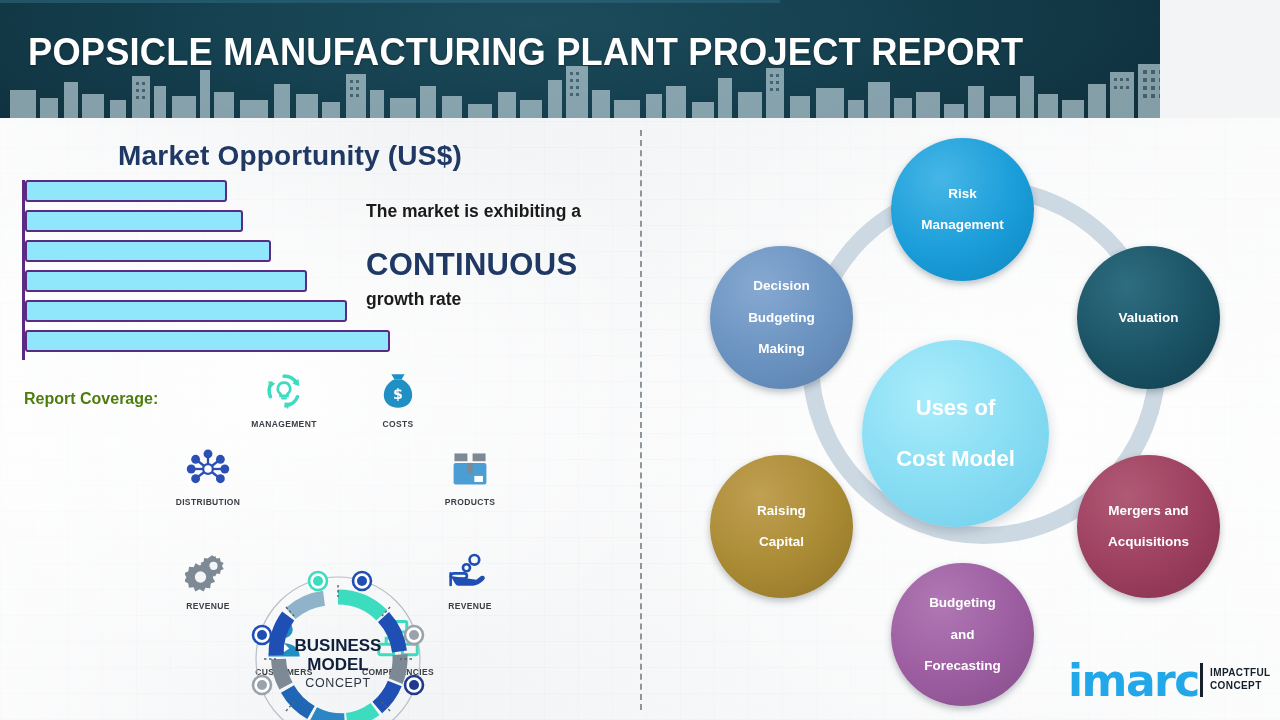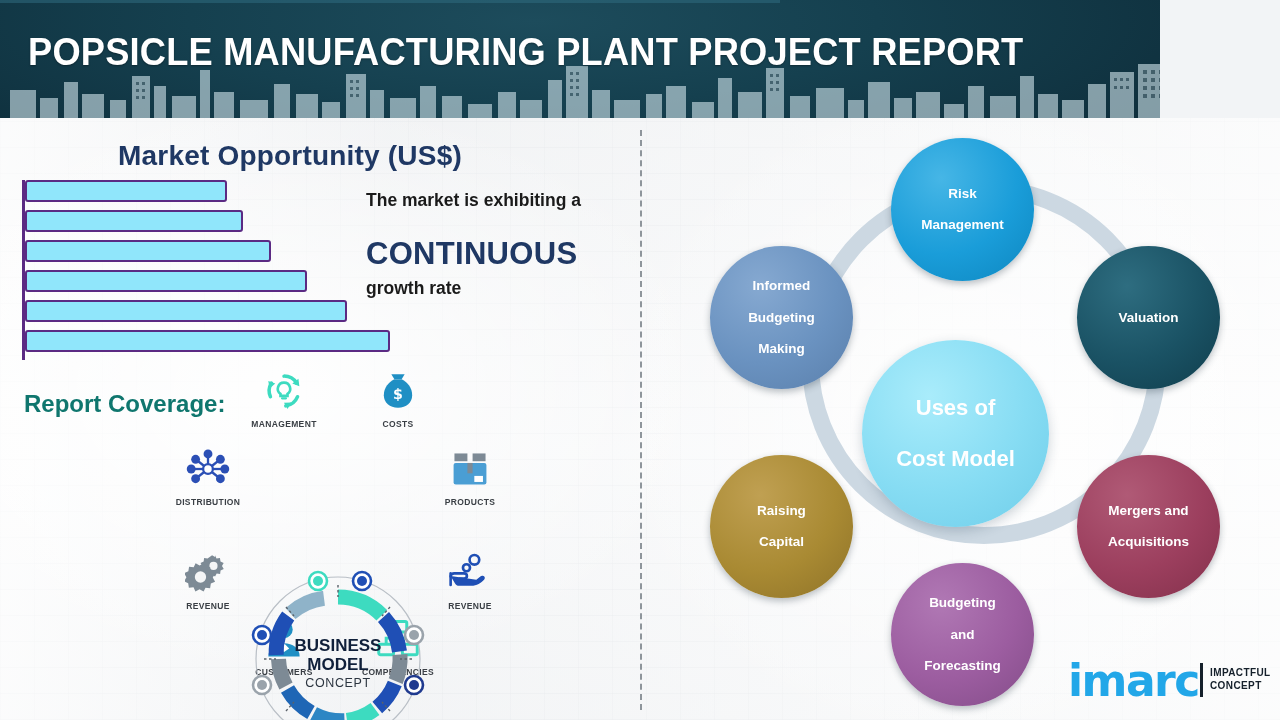--- a/index.html
+++ b/index.html
@@ -66,31 +66,31 @@
   .chart-axis { position:absolute; left:0; top:0; width:3px; height:180px; background:#5b2a83; }
   .bar {
     position:absolute; left:3px; height:22px;
     background:#90e6fb;
     border:2px solid #5b2a83;
     border-radius:3px;
   }
 
   
   .growth { position:absolute; left:366px; top:72px; width:270px; }
-  .growth-line1 { font-size:17.5px; color:#1a1a1a; font-weight:600; line-height:1.2; white-space:nowrap; }
+  .growth-line1 { font-size:17.5px; color:#1a1a1a; font-weight:600; line-height:1.2; white-space:nowrap;margin-top:11px; }
   .growth-big {
     font-size:31px; font-weight:700; color:#1f3864;
     letter-spacing:.3px; line-height:1.35; margin-top:22px;
   }
   .growth-line3 { font-size:17.5px; color:#1a1a1a; font-weight:600; margin-top:3px; }
 
   
   .coverage-label {
     position:absolute; left:24px; top:272px;
-    font-size:24px; font-weight:700; color:#0f766e;
+    font-size:16px; font-weight:700; color:#4d7c0f;
   }
   .biz { position:absolute; left:22px; top:250px; width:600px; height:352px; }
   .icon-item { position:absolute; width:96px; text-align:center; }
   .icon-glyph { height:46px; display:flex; align-items:center; justify-content:center; }
   .icon-cap {
     margin-top:5px; font-size:8.5px; letter-spacing:.35px;
     color:#3a3f45; font-weight:600; white-space:nowrap;
   }
   .ring-wrap { position:absolute; left:220px; top:195px; width:192px; height:192px; }
 
@@ -490,21 +490,21 @@
 
     <div class="node node-sm n-raise">
       <span>
         <span>Raising</span><br>
         <span>Capital</span>
       </span>
     </div>
 
     <div class="node node-sm n-inform">
       <span>
-        <span>Informed</span><br>
+        <span>Decision</span><br>
         <span>Budgeting</span><br>
         <span>Making</span>
       </span>
     </div>
 
     <div class="logo">
       <div class="logo-mark">imarc</div>
       <div class="logo-bar"></div>
       <div class="logo-tag">
         <span>IMPACTFUL</span><br>

